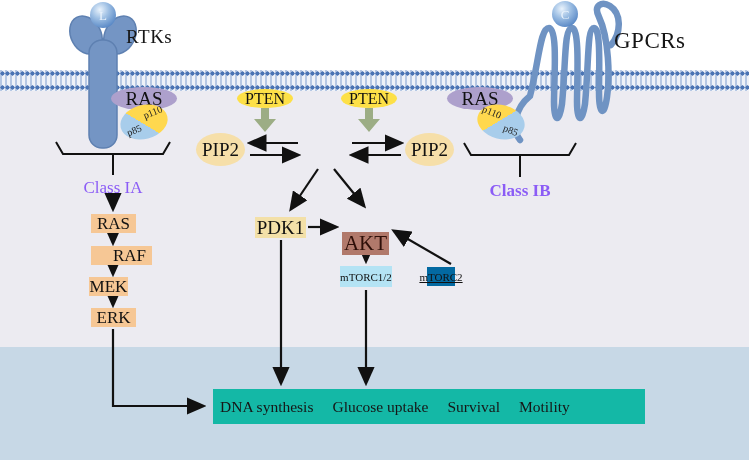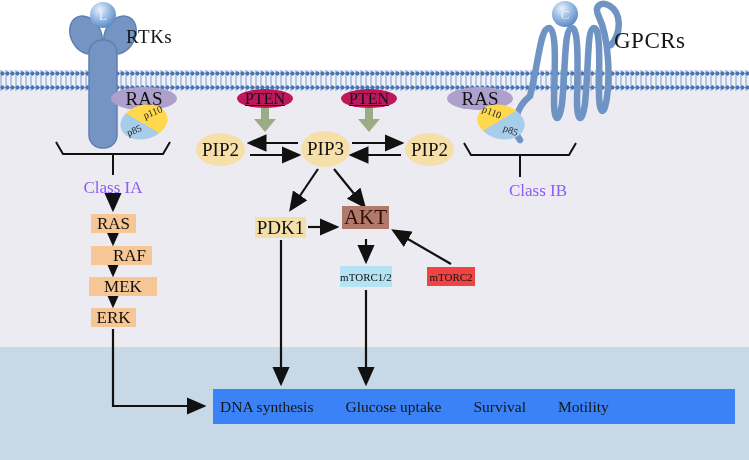--- a/index.html
+++ b/index.html
@@ -21,38 +21,38 @@
       repeating-linear-gradient(90deg, #b6c8e4 0 1.7px, #eef2f8 1.7px 5px);
     background-size:5px 21px,5px 21px,auto;
   }
   svg.overlay{position:absolute;left:0;top:0;width:749px;height:460px;}
   
   .big-label{font-size:19px;letter-spacing:.5px;color:#161616;}
   .class-label{font-size:17px;text-align:center;width:100px;color:#8b5cf6;}
   
   .ell{display:flex;align-items:center;justify-content:center;border-radius:50%;}
   .ras-ell{width:66px;height:23px;background:#ADA0CC;font-size:19px;}
-  .pten-ell{width:56px;height:19px;background:#be185d;font-size:16px;text-decoration:underline;}
+  .pten-ell{width:56px;height:19px;background:#fde047;font-size:16px;}
   .pip-ell{width:49px;height:33px;background:#F6DFA9;font-size:19px;}
   
   .blob{width:48px;height:34px;border-radius:50%;position:absolute;}
   .blob-left{background:linear-gradient(45deg,#A8CDEB 47%,#FFD84E 47%);transform:rotate(-14deg);}
   .blob-right{background:linear-gradient(135deg,#FFD84E 47%,#A8CDEB 47%);transform:rotate(14deg);}
   .blob span{position:absolute;font-size:10px;color:#222;}
   
   .nbox{display:flex;align-items:center;justify-content:center;}
   .cascade-box{width:45px;height:19px;background:#F6C795;font-size:17px;}
   .pdk1-box{width:51px;height:21px;background:#F3E0A8;font-size:19px;}
   .akt-box{width:47px;height:23px;background:#B1796B;font-size:21px;color:#2E0F08;}
   .mtorc12-box{width:52px;height:21px;background:#B4E3F4;font-size:11px;}
-  .mtorc2-box{width:48px;height:19px;background:#ef4444;font-size:11px;}
+  .mtorc2-box{width:28px;height:19px;background:#0369a1;font-size:11px;text-decoration:underline;}
   
   .outcome-box{
-    left:213px;top:389px;width:522px;height:35px;background:#3b82f6;
-    display:flex;align-items:center;gap:32px;padding-left:7px;box-sizing:border-box;
+    left:213px;top:389px;width:432px;height:35px;background:#14b8a6;
+    display:flex;align-items:center;gap:19px;padding-left:7px;box-sizing:border-box;
   }
   .outcome-box span{font-size:15.5px;white-space:nowrap;color:#161616;}
 </style>
 </head>
 <body>
 
 <div class="scene">
 
   <div class="abs bg-extracellular"></div>
   <div class="abs bg-cytoplasm"></div>
@@ -156,47 +156,44 @@
   <div class="abs ell pten-ell" style="left:237px;top:89px;">
     <span>PTEN</span>
   </div>
   <div class="abs ell pten-ell" style="left:341px;top:89px;">
     <span>PTEN</span>
   </div>
 
   <div class="abs ell pip-ell" style="left:196px;top:133px;">
     <span>PIP2</span>
   </div>
-  <div class="abs ell pip-ell" style="left:301px;top:131px;height:36px;">
-    <span>PIP3</span>
-  </div>
   <div class="abs ell pip-ell" style="left:405px;top:133px;">
     <span>PIP2</span>
   </div>
 
   <div class="abs class-label" style="left:63px;top:178px;">Class IA</div>
-  <div class="abs class-label" style="left:488px;top:181px;">Class IB</div>
+  <div class="abs class-label" style="left:470px;top:181px;font-weight:bold;">Class IB</div>
 
   <div class="abs nbox cascade-box" style="left:91px;top:214px;">
     <span>RAS</span>
   </div>
   <div class="abs nbox cascade-box" style="left:91px;top:246px;padding-left:16px;">
     <span>RAF</span>
   </div>
-  <div class="abs nbox cascade-box" style="left:89px;top:277px;width:68px;">
+  <div class="abs nbox cascade-box" style="left:89px;top:277px;width:39px;">
     <span>MEK</span>
   </div>
   <div class="abs nbox cascade-box" style="left:91px;top:308px;">
     <span>ERK</span>
   </div>
 
   <div class="abs nbox pdk1-box" style="left:255px;top:217px;align-items:center;">
     <span>PDK1</span>
   </div>
-  <div class="abs nbox akt-box" style="left:342px;top:206px;text-align:right;">
+  <div class="abs nbox akt-box" style="left:342px;top:232px;text-align:right;">
     <span>AKT</span>
   </div>
   <div class="abs nbox mtorc12-box" style="left:340px;top:266px;">
     <span>mTORC1/2</span>
   </div>
   <div class="abs nbox mtorc2-box" style="left:427px;top:267px;">
     <span>mTORC2</span>
   </div>
 
   <div class="abs outcome-box">

